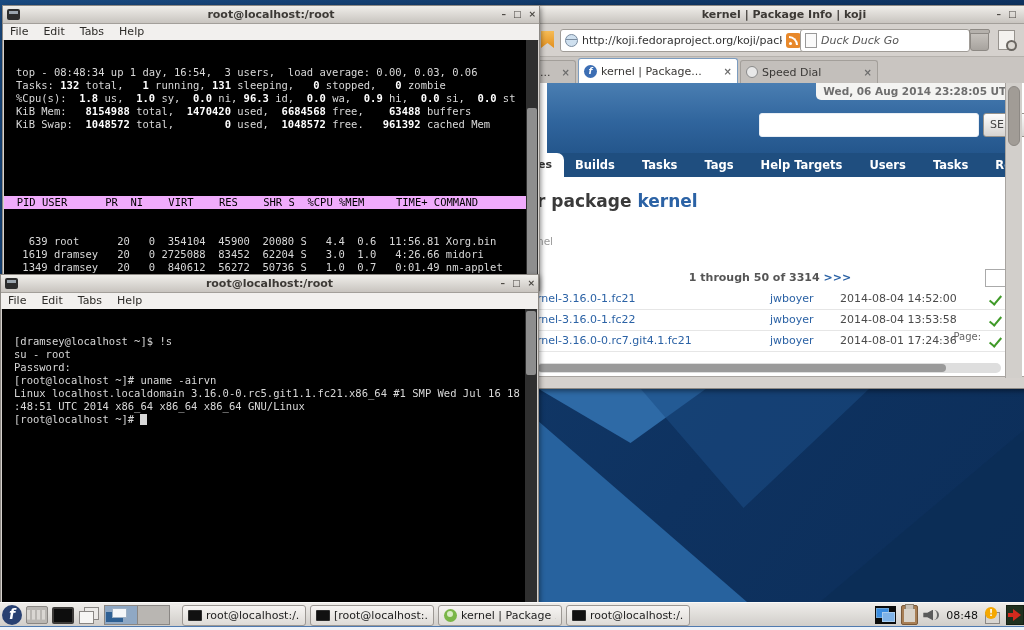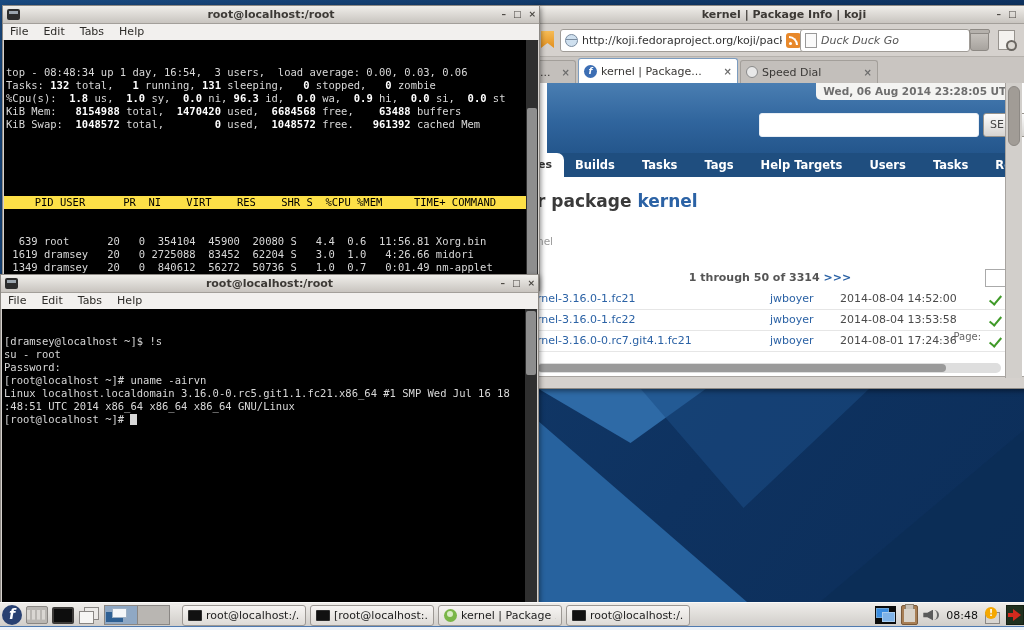--- a/index.html
+++ b/index.html
@@ -20,23 +20,23 @@
   .winicon::after{content:"";position:absolute;left:2px;top:2px;right:2px;height:3px;background:#9aa4ad;}
   .winbtns{position:absolute;right:3px;top:0;height:17px;display:flex;gap:7px;align-items:center;
     font-size:9px;font-weight:bold;color:#4a4742;}
   .winbtns span{cursor:default;line-height:9px;}
   .menubar{height:16px;background:#f2f0ee;border-bottom:1px solid #c9c5c0;display:flex;gap:15px;
     padding-left:7px;font-size:11px;color:#2e2c29;line-height:16px;}
   
   .termbody{position:absolute;left:1px;right:1px;bottom:1px;background:#000;overflow:hidden;
     font-family:"DejaVu Sans Mono","Liberation Mono",monospace;font-size:10.5px;line-height:13px;
     color:#d8d8d8;white-space:pre;}
-  .tline{padding-left:2px;height:13px;}
+  .tline{padding-left:12px;height:13px;}
   .tline .b, .tline.b{color:#fff;font-weight:bold;}
-  .phead{background:#fde047;color:#000;height:13px;padding-left:18px;margin-right:12px;}
+  .phead{background:#f0abfc;color:#000;height:13px;padding-left:0;margin-right:12px;}
   .vsb{position:absolute;right:0;top:0;bottom:0;width:12px;background:#2f2f2f;}
   .vsb .thumb{position:absolute;left:1px;right:1px;background:#8e8e8e;border-radius:2px;}
   .cursor{display:inline-block;width:7px;height:11px;background:#d8d8d8;vertical-align:-2px;}
   #term-top{left:2px;top:5px;width:536px;height:284px;z-index:2;}
   #term-top .termbody{top:34px;}
   #term-bottom{left:0;top:274px;width:537px;height:329px;z-index:3;}
   #term-bottom .termbody{top:34px;}
   .menu-item{cursor:default;}
   
   #browser{left:533px;top:5px;width:500px;height:382px;z-index:1;}

